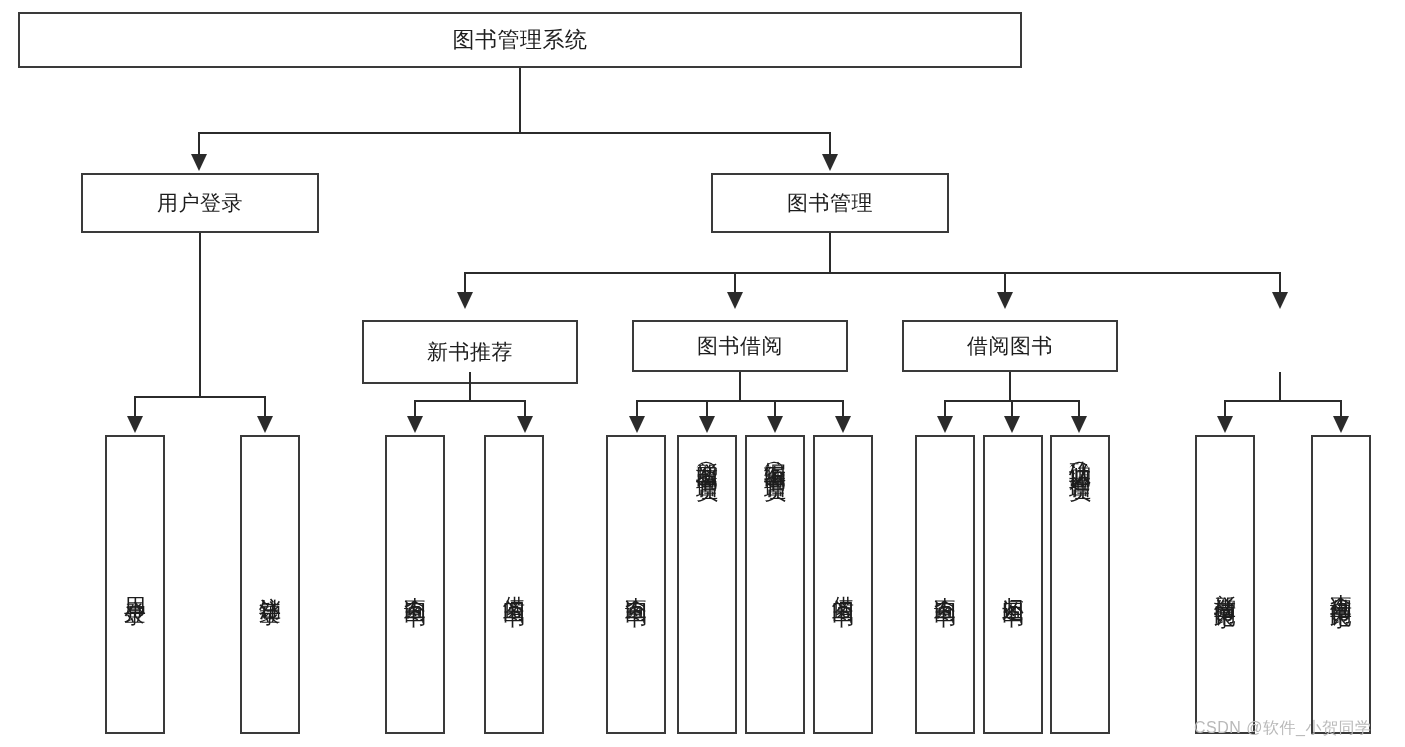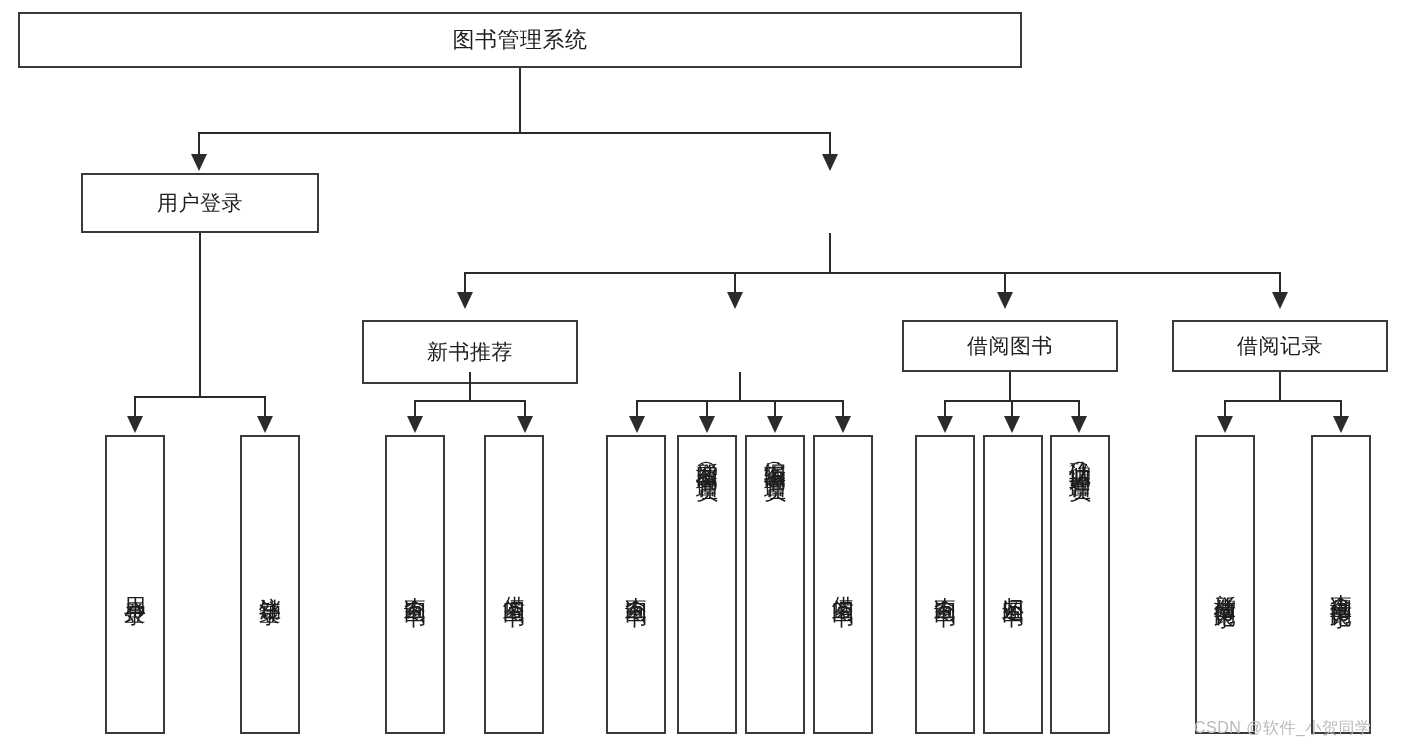--- a/index.html
+++ b/index.html
@@ -101,20 +101,23 @@
 
   <div class="ln h" style="left:198px; top:132px; width:633px; height:2px;"></div>
 
   <div class="ln v" style="left:198px; top:132px; width:2px; height:24px;"></div>
   <div class="arrow" style="left:191px; top:154px;"></div>
   <div class="ln v" style="left:829px; top:132px; width:2px; height:24px;"></div>
   <div class="arrow" style="left:822px; top:154px;"></div>
 
   <div class="node h-node" style="left:81px; top:173px; width:238px; height:60px;">
     <span class="lbl">用户登录</span>
+  </div>
+  <div class="node h-node" style="left:711px; top:173px; width:238px; height:60px;">
+    <span class="lbl">图书管理</span>
   </div>
 
   <div class="ln v" style="left:199px; top:233px; width:2px; height:164px;"></div>
   <div class="ln h" style="left:134px; top:396px; width:132px; height:2px;"></div>
   <div class="ln v" style="left:134px; top:396px; width:2px; height:22px;"></div>
   <div class="arrow" style="left:127px; top:416px;"></div>
   <div class="ln v" style="left:264px; top:396px; width:2px; height:22px;"></div>
   <div class="arrow" style="left:257px; top:416px;"></div>
 
   <div class="ln v" style="left:829px; top:233px; width:2px; height:40px;"></div>
@@ -124,25 +127,25 @@
   <div class="ln v" style="left:734px; top:272px; width:2px; height:22px;"></div>
   <div class="arrow" style="left:727px; top:292px;"></div>
   <div class="ln v" style="left:1004px; top:272px; width:2px; height:22px;"></div>
   <div class="arrow" style="left:997px; top:292px;"></div>
   <div class="ln v" style="left:1279px; top:272px; width:2px; height:22px;"></div>
   <div class="arrow" style="left:1272px; top:292px;"></div>
 
   <div class="node h-node" style="left:362px; top:320px; width:216px; height:64px;">
     <span class="lbl">新书推荐</span>
   </div>
+  <div class="node h-node" style="left:632px; top:320px; width:216px; height:52px;">
+    <span class="lbl">图书借阅</span>
+  </div>
   <div class="node h-node" style="left:902px; top:320px; width:216px; height:52px;">
     <span class="lbl">借阅图书</span>
-  </div>
-  <div class="node h-node" style="left:1172px; top:320px; width:216px; height:52px;">
-    <span class="lbl">借阅记录</span>
   </div>
 
   <div class="ln v" style="left:469px; top:372px; width:2px; height:29px;"></div>
   <div class="ln h" style="left:414px; top:400px; width:112px; height:2px;"></div>
   <div class="ln v" style="left:414px; top:400px; width:2px; height:18px;"></div>
   <div class="arrow" style="left:407px; top:416px;"></div>
   <div class="ln v" style="left:524px; top:400px; width:2px; height:18px;"></div>
   <div class="arrow" style="left:517px; top:416px;"></div>
 
   <div class="ln v" style="left:739px; top:372px; width:2px; height:29px;"></div>

